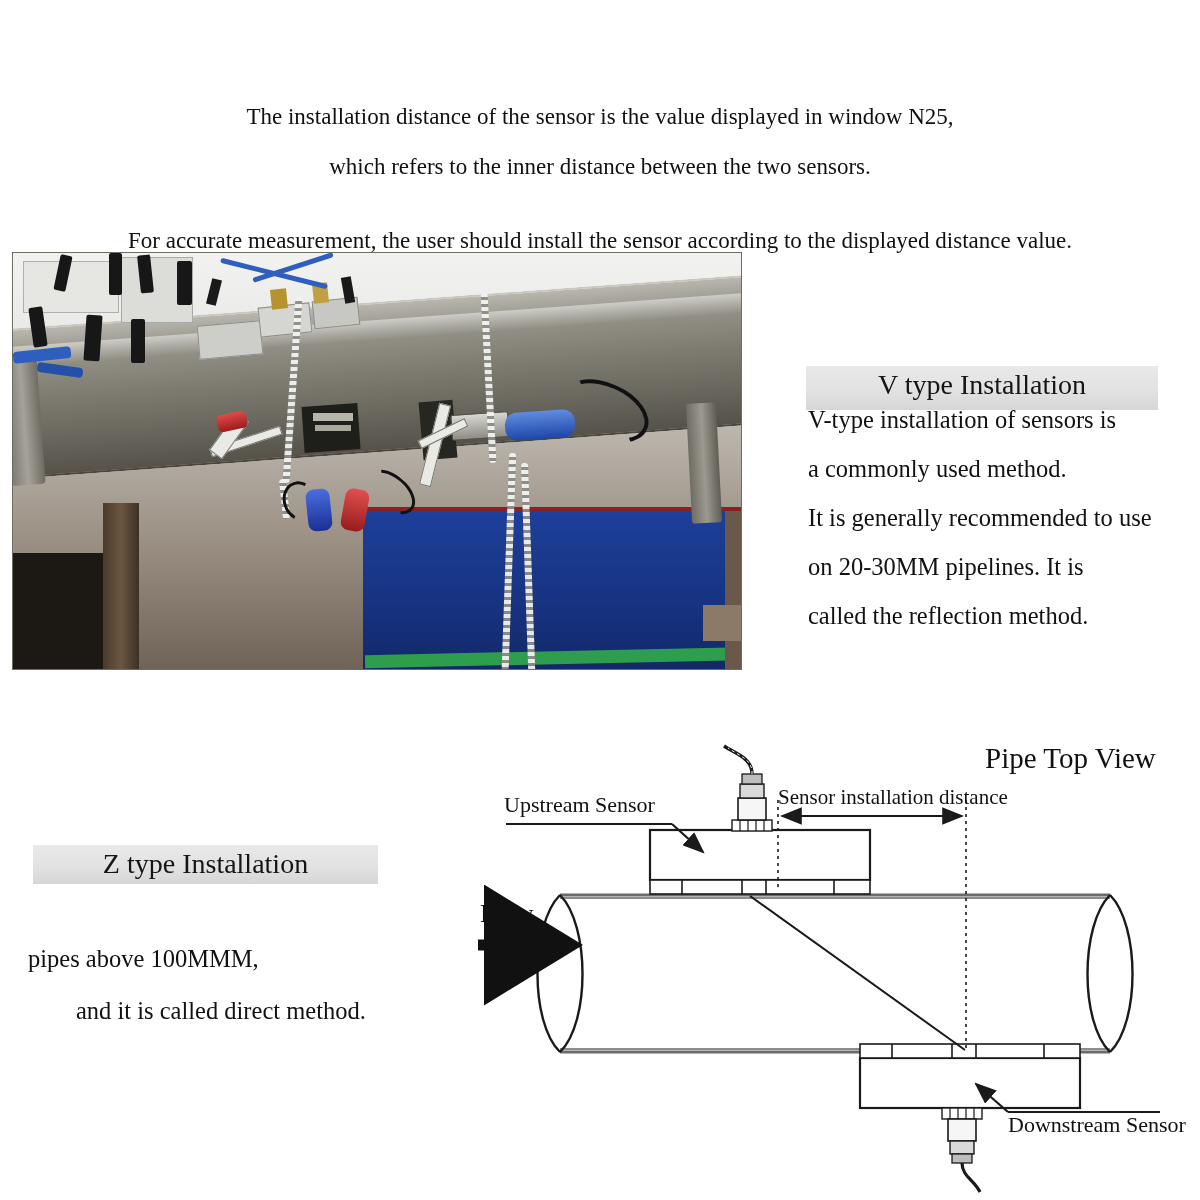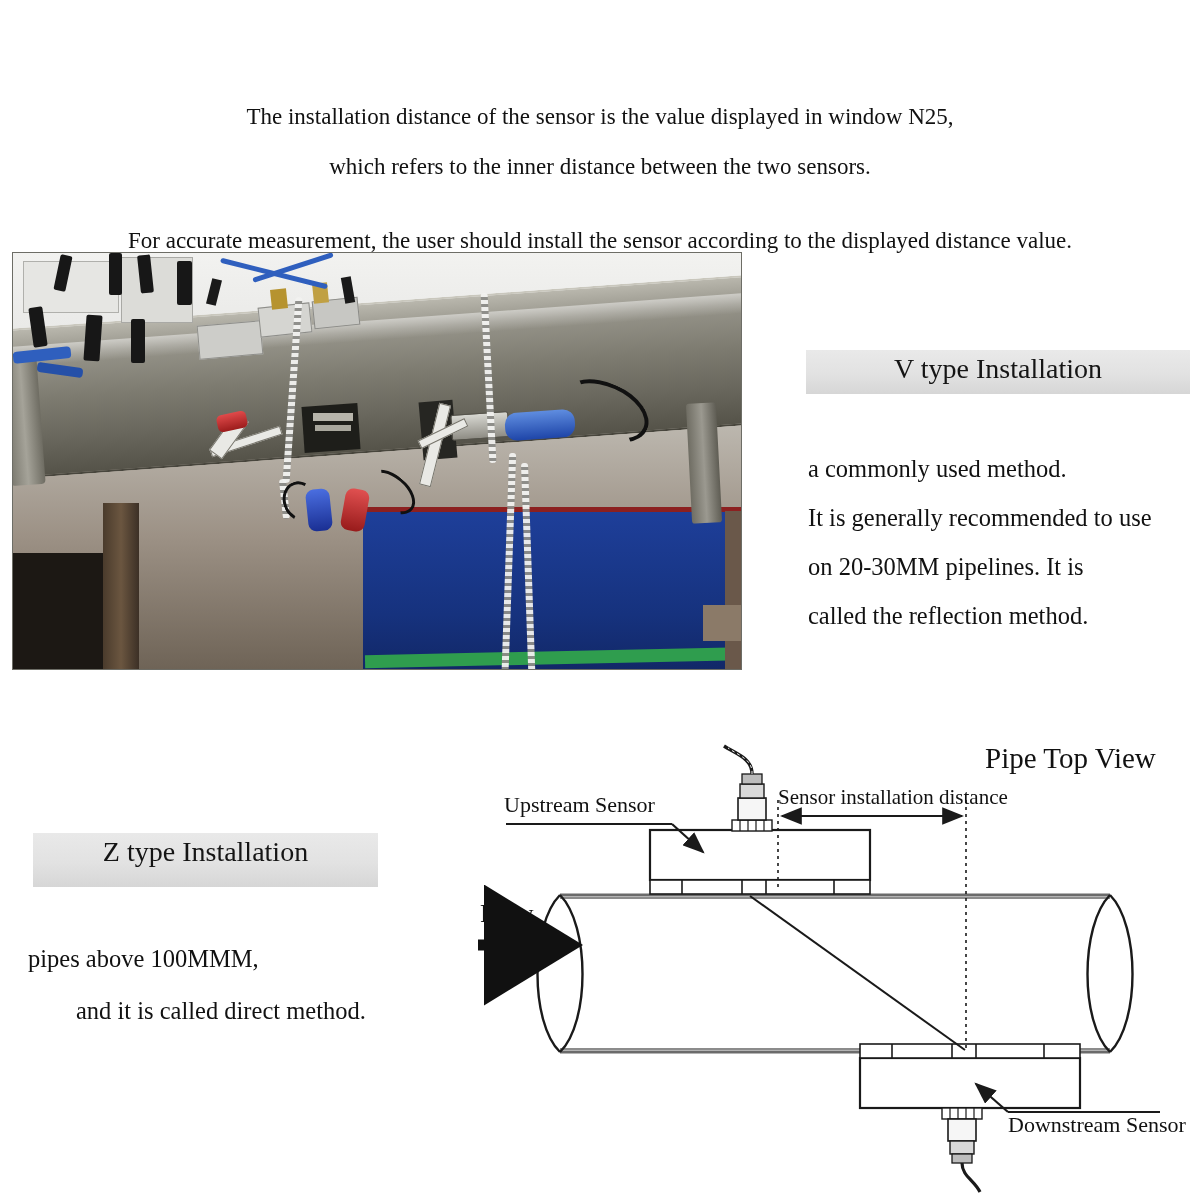--- a/index.html
+++ b/index.html
@@ -138,31 +138,31 @@
   .frame-r { left:712px; top:258px; width:24px; height:404px; background:#6a584a;}
   .frame-r2{ left:690px; top:352px; width:48px; height:36px; background:#8b7a68;}
 
   
   #v-panel { position:absolute; left:806px; top:350px; width:394px; height:300px; }
   .banner {
     background:linear-gradient(180deg,#e9e9e9 0%,#e2e2e2 55%,#d6d6d6 100%);
     text-align:center; font-size:28px; line-height:1.35;
     color:#151515;
   }
-  #v-banner { position:absolute; left:0; top:0; width:384px; height:44px; }
+  #v-banner { position:absolute; left:0; top:16px; width:352px; height:44px; }
   .body-line { position:absolute; font-size:24.5px; white-space:nowrap; color:#111; }
   #v-l1 { left:2px; top:56px; }
   #v-l2 { left:2px; top:105px; }
   #v-l3 { left:2px; top:154px; }
   #v-l4 { left:2px; top:203px; }
   #v-l5 { left:2px; top:252px; }
 
   
   #z-panel { position:absolute; left:33px; top:833px; width:440px; height:220px; }
-  #z-banner { position:absolute; left:0; top:0; width:345px; height:54px; }
+  #z-banner { position:absolute; left:0; top:12px; width:345px; height:39px; }
   #z-l1 { left:-5px; top:60px; }
   #z-l2 { left:-5px; top:112px;text-align:right; }
   #z-l3 { left:-5px; top:164px;margin-left:48px; }
 
   
   #diagram { position:absolute; left:460px; top:740px; width:740px; height:460px; }
   #diagram svg { display:block; }
   .dg-text { font-family:"Liberation Serif", serif; fill:#111; }
 </style>
 </head>
@@ -236,20 +236,21 @@
   <div class="ph probe pr-red1"></div>
   <div class="ph wire-b"></div>
     <div class="ph wire-r"></div>
   <div class="ph probe pr-blue"></div>
   <div class="ph probe pr-red2"></div>
 
 </div>
 
 <div id="v-panel">
   <div class="banner" id="v-banner">V type Installation</div>
+  <div class="body-line" id="v-l1">V-type installation of sensors is</div>
   <div class="body-line" id="v-l2">a commonly used method.</div>
   <div class="body-line" id="v-l3">It is generally recommended to use</div>
   <div class="body-line" id="v-l4">on 20-30MM pipelines. It is</div>
   <div class="body-line" id="v-l5">called the reflection method.</div>
 </div>
 
 <div id="z-panel">
   <div class="banner" id="z-banner">Z type Installation</div>
   <div class="body-line" id="z-l2">pipes above 100MMM,</div>
   <div class="body-line" id="z-l3">and it is called direct method.</div>

